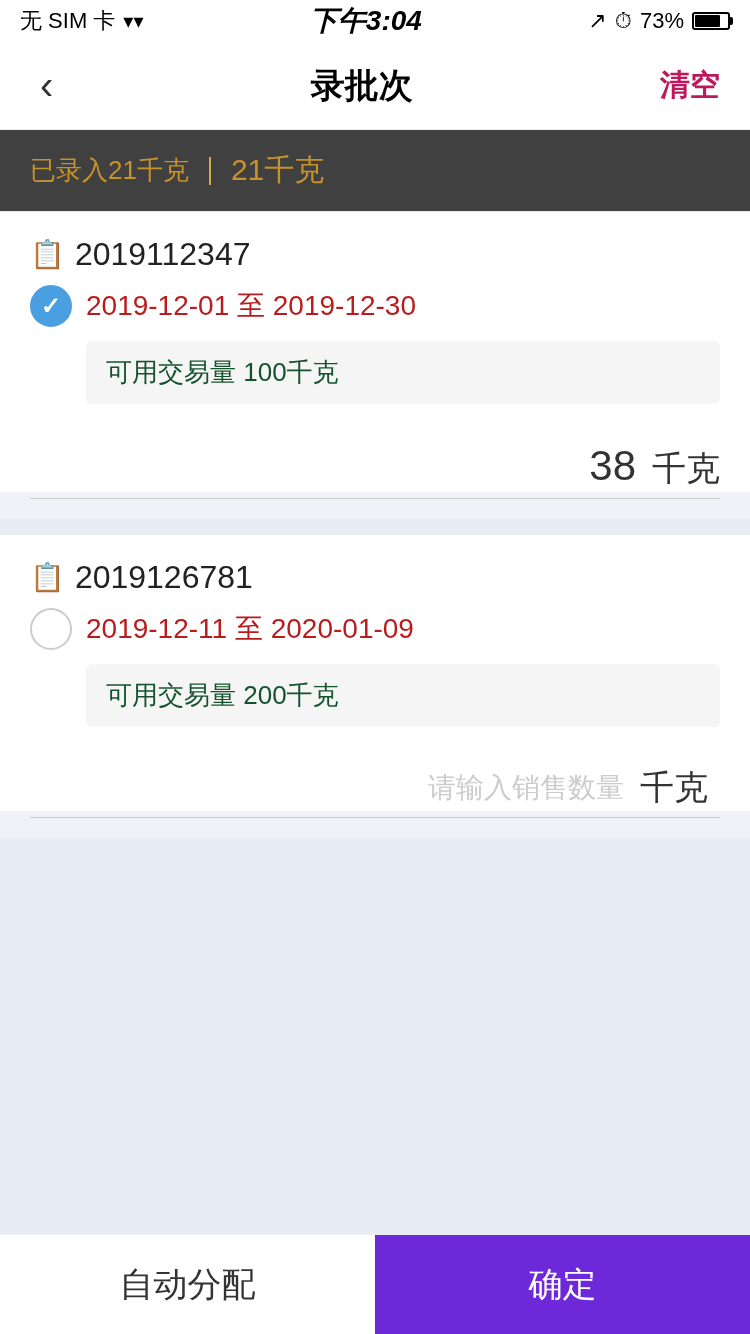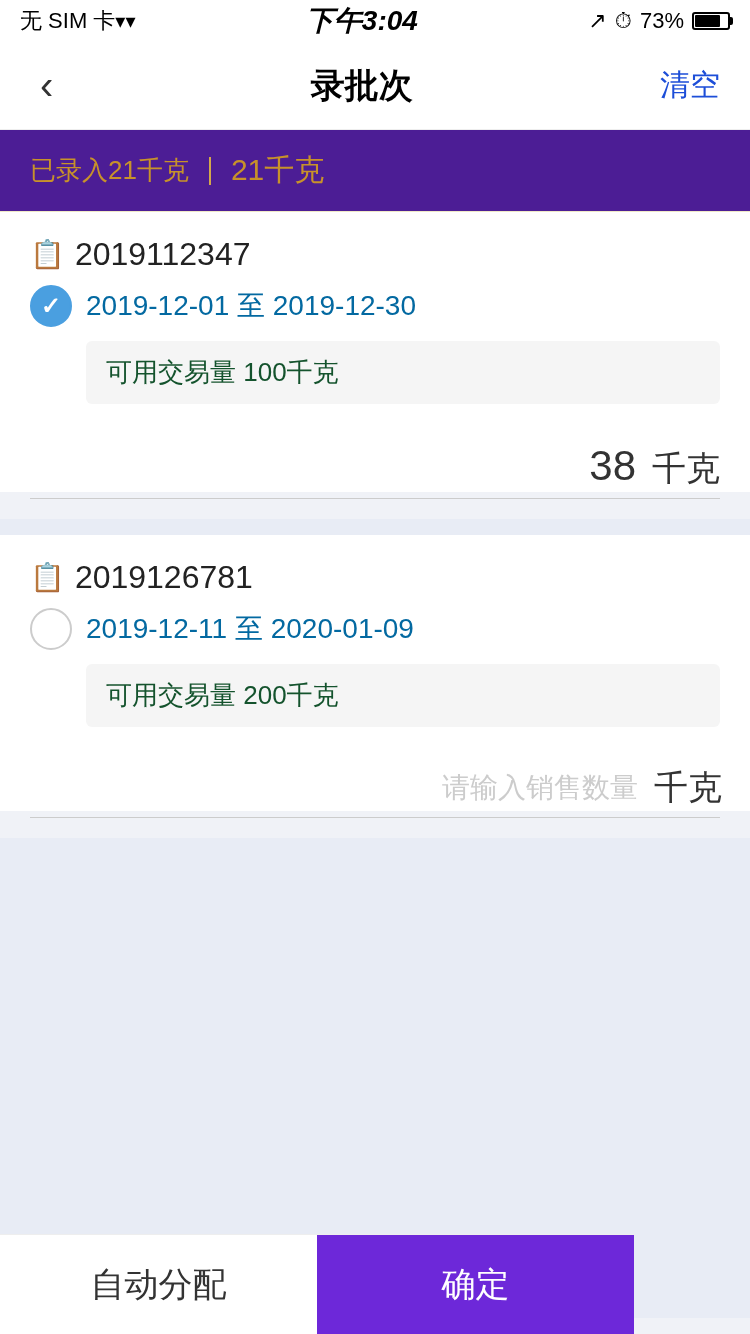--- a/index.html
+++ b/index.html
@@ -19,20 +19,21 @@
       background: #fff;
       display: flex;
       align-items: center;
       justify-content: space-between;
       padding: 0 20px;
       font-size: 24px;
     }
     .status-left {
       display: flex;
       align-items: center;
+      gap: 8px;
       font-size: 22px;
       color: #000;
     }
     .status-center {
       font-size: 28px;
       font-weight: 600;
       color: #000;
       font-style: italic;
     }
     .status-right {
@@ -84,27 +85,28 @@
       cursor: pointer;
       padding: 10px;
     }
     .nav-title {
       font-size: 34px;
       font-weight: 600;
       color: #000;
     }
     .nav-clear {
       font-size: 30px;
-      color: #1d4ed8;
-      cursor: pointer;
+      color: #be185d;
+      cursor: pointer;
+      font-weight: bold;
     }
 
     
     .summary-banner {
-      background: #4c1d95;
+      background: #404040;
       padding: 20px 30px;
       display: flex;
       align-items: center;
       gap: 20px;
       border-bottom: 1px solid #f0e8c8;
     }
     .summary-label {
       font-size: 26px;
       color: #c8922a;
     }
@@ -161,21 +163,21 @@
       border-color: #4a9fe0;
     }
     .radio-circle.selected::after {
       content: '✓';
       color: #fff;
       font-size: 24px;
       font-weight: bold;
     }
     .batch-date {
       font-size: 28px;
-      color: #0369a1;
+      color: #b91c1c;
     }
     .available-qty-bar {
       background: #f5f5f5;
       border-radius: 6px;
       padding: 14px 20px;
       font-size: 26px;
       color: #14532d;
       margin-left: 56px;
       margin-bottom: 10px;
     }
@@ -191,21 +193,21 @@
       flex: 1;
       background: #e8ecf5;
       min-height: 480px;
     }
 
     
     .bottom-buttons {
       position: fixed;
       bottom: 0;
       left: 0;
-      width: 634px;
+      width: 750px;
       height: 100px;
       display: flex;
       background: #fff;
       border-top: 1px solid #eee;
     }
     .btn-auto {
       flex: 1;
       font-size: 34px;
       color: #333;
       background: #fff;
@@ -302,21 +304,21 @@
     <span class="batch-icon">📋</span>
     <span class="batch-id">2019126781</span>
   </div>
   <div class="batch-date-row">
     <div class="radio-circle"></div>
     <span class="batch-date">2019-12-11 至 2020-01-09</span>
   </div>
   <div class="available-qty-bar">可用交易量 200千克</div>
 </div>
 
-<div style="background:#fff; display:flex; align-items:center; justify-content:flex-end; padding: 8px 28px 0; gap:16px;">
+<div style="background:#fff; display:flex; align-items:center; justify-content:flex-end; padding: 8px 42px 0; gap:16px;">
   <span class="placeholder-text">请输入销售数量</span>
   <span class="value-unit">千克</span>
 </div>
 <div class="underline-divider"></div>
 
 <div class="bottom-area" style="padding-bottom: 100px;"></div>
 
 <div class="bottom-buttons">
   <button class="btn-auto">自动分配</button>
   <button class="btn-confirm">确定</button>

